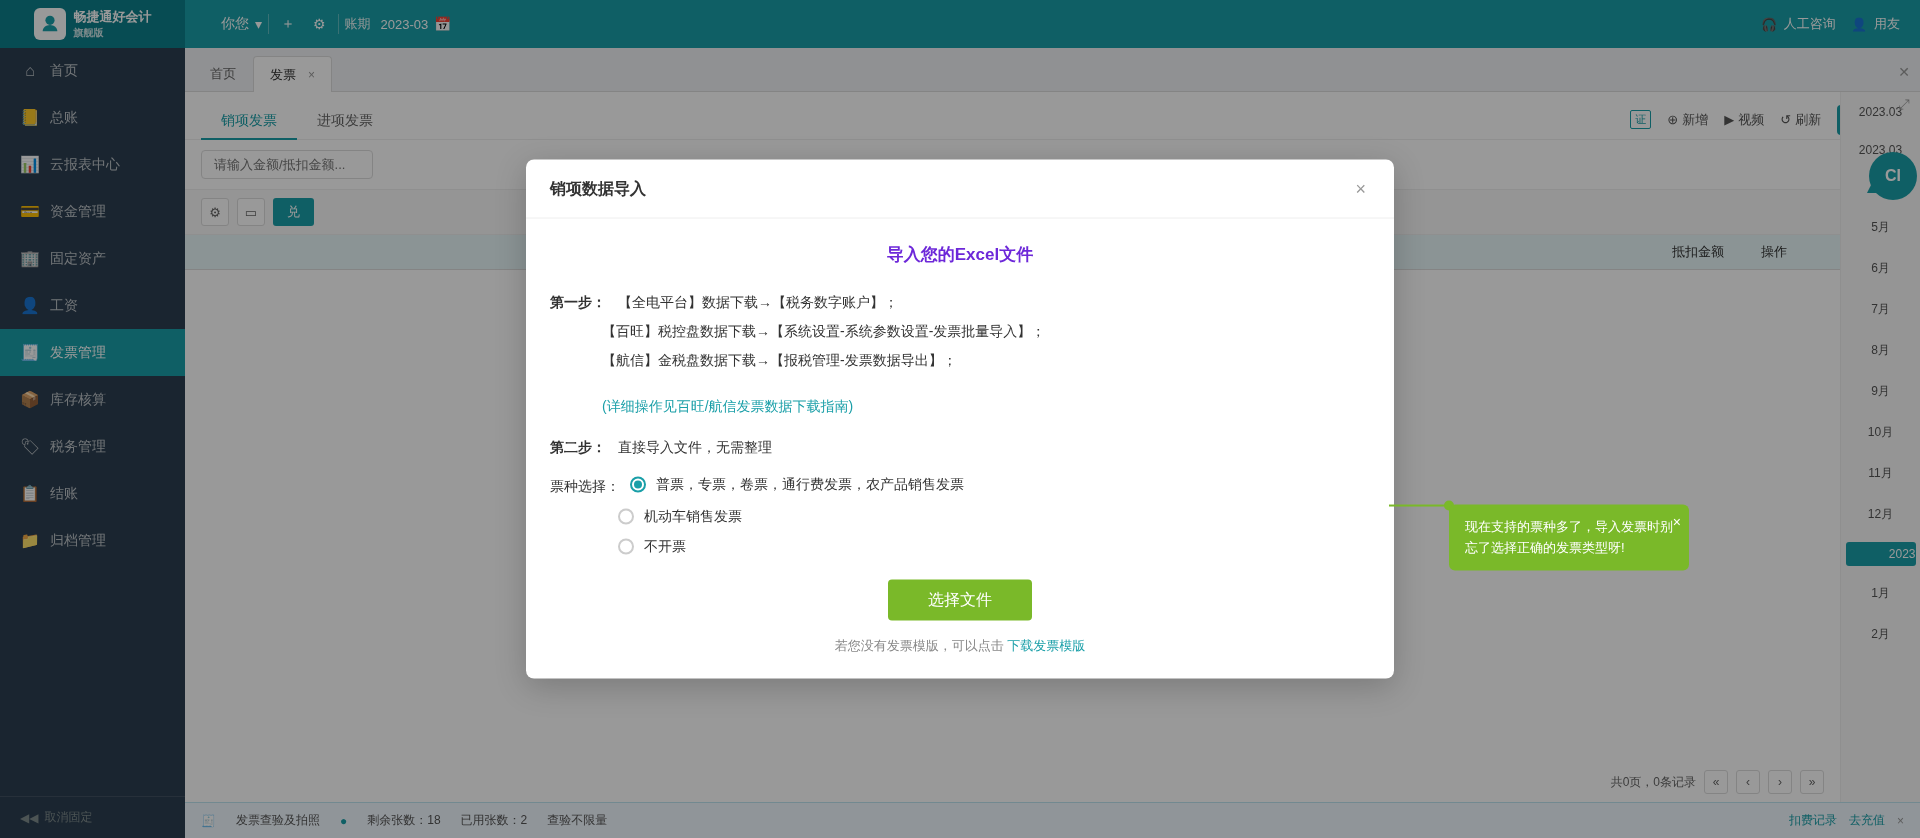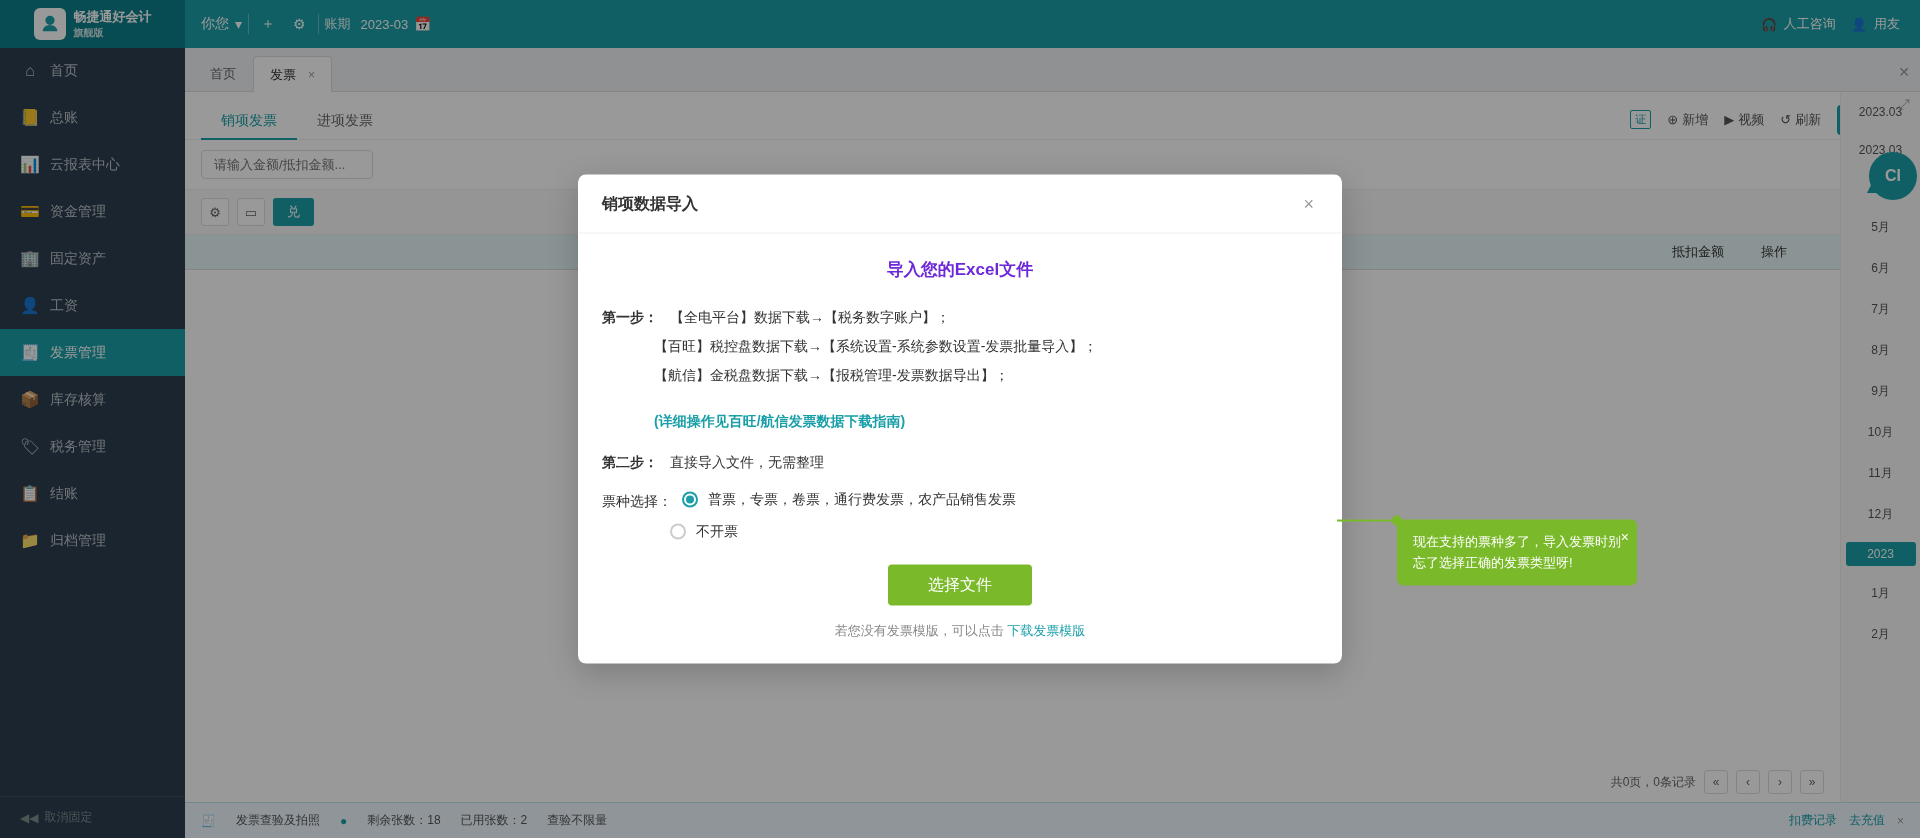--- a/index.html
+++ b/index.html
@@ -17,21 +17,21 @@
       font-size: 15px; font-weight: bold; color: white;
       flex-shrink: 0;
     }
     .logo-icon {
       width: 32px; height: 32px; background: white; border-radius: 6px;
       display: flex; align-items: center; justify-content: center;
       margin-right: 8px;
     }
     .logo-icon svg { width: 22px; height: 22px; }
     .top-bar-center {
-      flex: 1; display: flex; align-items: center; padding: 0 16px; gap: 6px;
+      flex: 1; display: flex; align-items: center; padding: 0 16px; gap: 6px; margin-left: 20px;
     }
     .company-selector {
       display: flex; align-items: center; gap: 6px;
       color: white; font-size: 14px; cursor: pointer;
     }
     .top-bar-divider { width: 1px; height: 20px; background: rgba(255,255,255,0.3); }
     .top-bar-btn {
       color: white; cursor: pointer; display: flex; align-items: center;
       gap: 4px; font-size: 14px; padding: 4px 6px; border-radius: 4px;
     }
@@ -150,21 +150,21 @@
       position: absolute; right: 0; top: 0; bottom: 0; width: 80px;
       background: #f9f9f9; border-left: 1px solid #eee;
       display: flex; flex-direction: column; align-items: center;
       padding-top: 8px; gap: 14px;
     }
     .period-item {
       width: 70px; text-align: center; padding: 5px 0;
       font-size: 12px; color: #555; cursor: pointer; border-radius: 3px;
     }
     .period-item.highlight {
-      background: #1a9fa8; color: white; border-radius: 3px;
+      background: #1a9fa8; color: white; border-radius: 3px; text-align: right;
     }
 
     
     .bottom-bar {
       position: absolute; bottom: 0; left: 0; right: 0; height: 36px;
       background: #f0f8ff; border-top: 1px solid #bee5f0;
       display: flex; align-items: center; padding: 0 16px;
       font-size: 12px; color: #555; gap: 20px;
     }
     .bottom-bar-icon { color: #1a9fa8; }
@@ -173,21 +173,21 @@
     
     .overlay {
       position: fixed; top: 0; left: 0; right: 0; bottom: 0;
       background: rgba(0,0,0,0.4); z-index: 200;
     }
 
     
     .modal {
       position: fixed; top: 50%; left: 50%; transform: translate(-50%, -50%);
       background: white; border-radius: 8px; z-index: 300;
-      width: 764px; max-width: 95vw;
+      width: 868px; max-width: 95vw;
       box-shadow: 0 8px 32px rgba(0,0,0,0.2);
     }
     .modal-header {
       display: flex; align-items: center; justify-content: space-between;
       padding: 16px 24px; border-bottom: 1px solid #eee;
     }
     .modal-title { font-size: 16px; font-weight: 600; color: #333; }
     .modal-close {
       font-size: 18px; color: #999; cursor: pointer; line-height: 1;
       padding: 4px; border-radius: 50%;
@@ -482,21 +482,21 @@
     <span class="modal-close">×</span>
   </div>
   <div class="modal-body">
     <div class="modal-big-title">导入您的Excel文件</div>
 
     <div class="step-row">
       <span class="step-label">第一步：</span>
       <span class="step-content">【全电平台】数据下载→【税务数字账户】；</span>
       <span class="step-sub">【百旺】税控盘数据下载→【系统设置-系统参数设置-发票批量导入】；</span>
       <span class="step-sub">【航信】金税盘数据下载→【报税管理-发票数据导出】；</span>
-      <span class="step-sub" style="padding-left:52px;display:block;margin-top:20px;font-weight:bold;">
+      <span class="step-sub" style="padding-left:52px;display:block;margin-top:20px;">
         <a class="step-link">(详细操作见百旺/航信发票数据下载指南)</a>
       </span>
     </div>
 
     <div class="step-row">
       <span class="step-label">第二步：</span>
       <span class="step-content">直接导入文件，无需整理</span>
     </div>
 
     <div class="radio-group">
@@ -504,20 +504,24 @@
         <span style="font-size:14px;color:#333;white-space:nowrap;padding-top:2px;">票种选择：</span>
         <div class="radio-row" style="margin-bottom:0;">
           <div class="radio-circle checked">
             <div class="radio-dot"></div>
           </div>
           <span>普票，专票，卷票，通行费发票，农产品销售发票</span>
         </div>
       </div>
       <div class="radio-row" style="padding-left:68px;">
         <div class="radio-circle"></div>
+        <span>机动车销售发票</span>
+      </div>
+      <div class="radio-row" style="padding-left:68px;">
+        <div class="radio-circle"></div>
         <span>不开票</span>
       </div>
     </div>
 
     <button class="select-file-btn">选择文件</button>
 
     <div class="modal-footer-text">
       <span>若您没有发票模版，可以点击</span>
       <a class="modal-footer-link">下载发票模版</a>
     </div>

